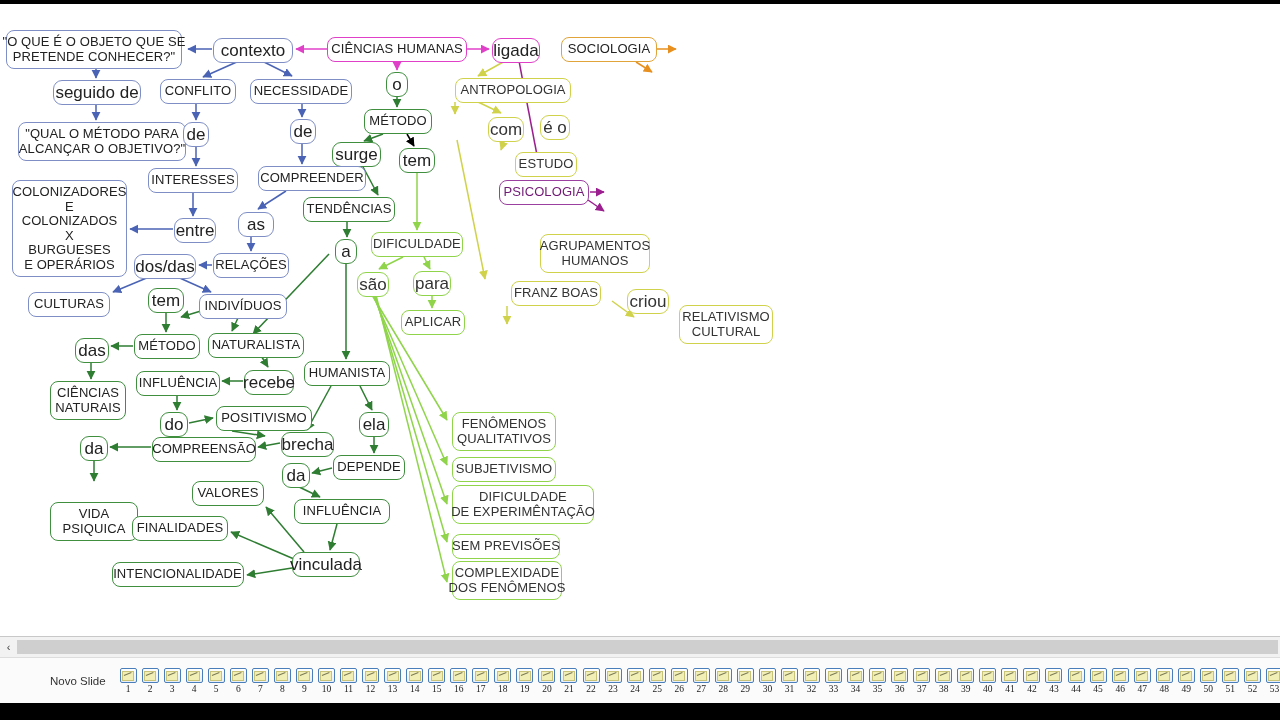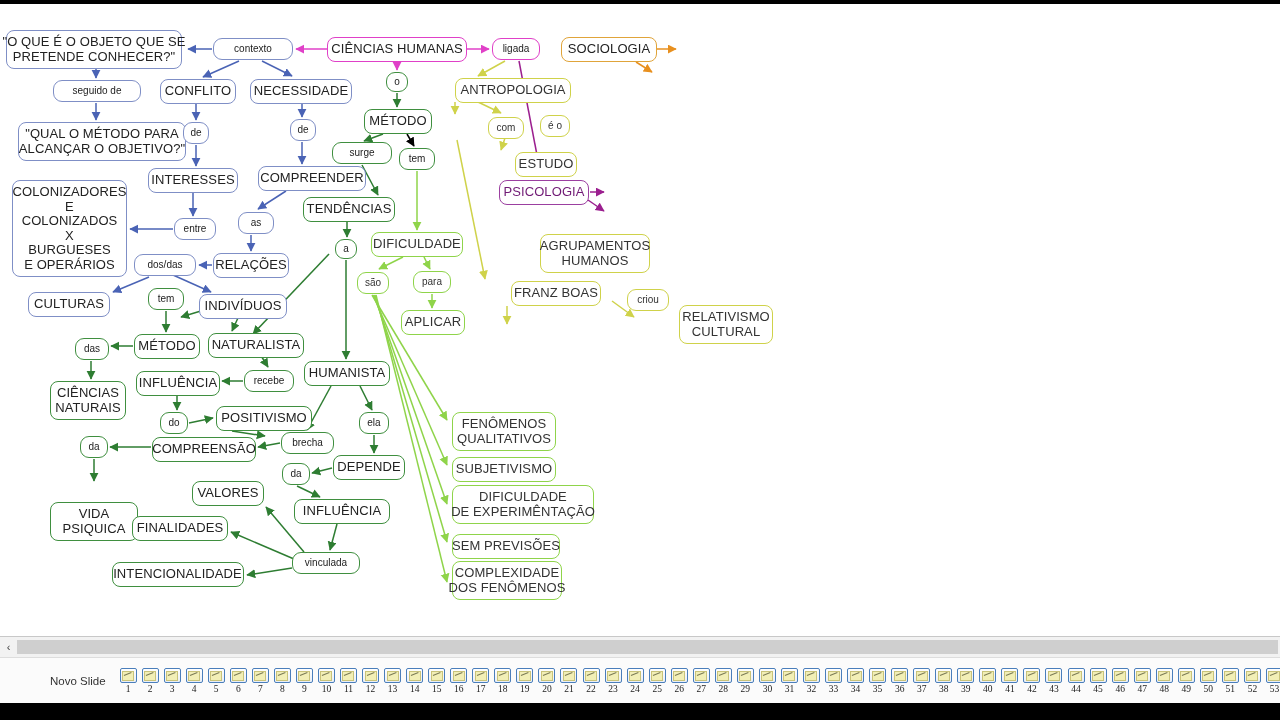--- a/index.html
+++ b/index.html
@@ -4,21 +4,21 @@
 <style>
   html,body{margin:0;padding:0;background:#000;}
   body{width:1280px;height:720px;overflow:hidden;font-family:"Liberation Sans",sans-serif;}
   #app{position:relative;width:1280px;height:720px;background:#000;}
   #canvas{position:absolute;left:0;top:4px;width:1280px;height:632px;background:#ffffff;overflow:hidden;}
   #svgmap{position:absolute;left:0;top:0;width:1280px;height:632px;}
 
   .node{position:absolute;box-sizing:border-box;display:flex;align-items:center;justify-content:center;
         text-align:center;border-radius:8px;background:#ffffff;line-height:1.12;white-space:pre;}
   .n-main{font-size:13px;padding:4px 9px;border-width:1.6px;border-style:solid;letter-spacing:.1px;}
-  .n-link{font-size:10px;padding:2px 6px;border-width:1.3px;border-style:solid;border-radius:9px;}
+  .n-link{font-size:17px;padding:2px 6px;border-width:1.3px;border-style:solid;border-radius:9px;}
 
   
   .c-blue  {border-color:#7f8fc6;color:#222;}
   .c-green {border-color:#3f8f3f;color:#222;}
   .c-lgreen{border-color:#8fd44a;color:#333;}
   .c-olive {border-color:#cfd24a;color:#333;margin-left:48px;}
   .c-magenta{border-color:#e040c8;color:#222;}
   .c-purple{border-color:#9b3fa0;color:#701a75;}
   .c-orange{border-color:#e0a43a;color:#222;}
 
@@ -170,21 +170,21 @@
         <div class="node n-link c-green" style="left: 386px; top: 68px; width: 22px; min-height: 20px;"><span>o</span></div>
         <div class="node n-main c-olive" style="left: 407px; top: 74px; width: 116px; min-height: 24px;"><span>ANTROPOLOGIA</span></div>
         <div class="node n-main c-blue" style="left: 18px; top: 118px; width: 168px; min-height: 38px;"><span>"QUAL O MÉTODO PARA
 ALCANÇAR O OBJETIVO?"</span></div>
         <div class="node n-link c-blue" style="left: 183px; top: 118px; width: 26px; min-height: 22px;"><span>de</span></div>
         <div class="node n-link c-blue" style="left: 290px; top: 115px; width: 26px; min-height: 22px;"><span>de</span></div>
         <div class="node n-main c-green" style="left: 364px; top: 105px; width: 68px; min-height: 24px;"><span>MÉTODO</span></div>
         <div class="node n-link c-olive" style="left: 440px; top: 113px; width: 36px; min-height: 22px;"><span>com</span></div>
         <div class="node n-link c-olive" style="left: 492px; top: 111px; width: 30px; min-height: 22px;"><span>é o</span></div>
         <div class="node n-main c-olive" style="left: 467px; top: 148px; width: 62px; min-height: 24px;"><span>ESTUDO</span></div>
-        <div class="node n-link c-green" style="left: 332px; top: 138px; width: 60px; min-height: 22px;"><span>surge</span></div>
+        <div class="node n-link c-green" style="left: 332px; top: 138px; width: 49px; min-height: 22px;"><span>surge</span></div>
         <div class="node n-link c-green" style="left: 399px; top: 144px; width: 36px; min-height: 22px;"><span>tem</span></div>
         <div class="node n-main c-blue" style="left: 148px; top: 164px; width: 90px; min-height: 24px;"><span>INTERESSES</span></div>
         <div class="node n-main c-blue" style="left: 258px; top: 162px; width: 108px; min-height: 24px;"><span>COMPREENDER</span></div>
         <div class="node n-main c-purple" style="left: 499px; top: 176px; width: 90px; min-height: 24px;"><span>PSICOLOGIA</span></div>
         <div class="node n-main c-blue" style="left: 12px; top: 176px; width: 115px; min-height: 92px;"><span>COLONIZADORES
 E
 COLONIZADOS
 X
 BURGUESES
 E OPERÁRIOS</span></div>

